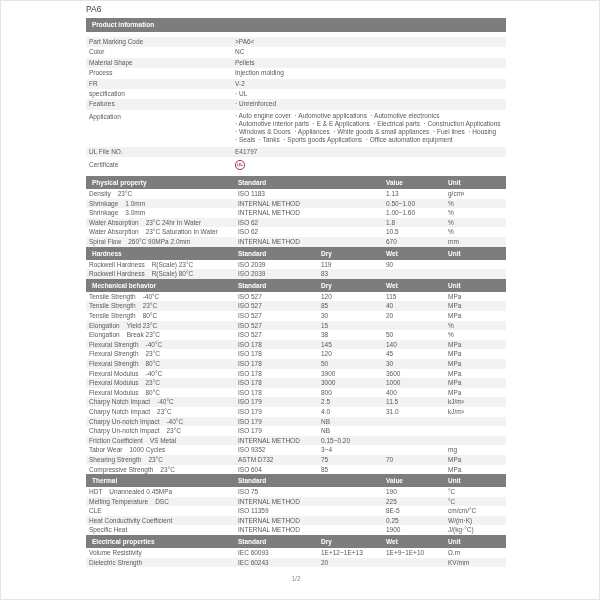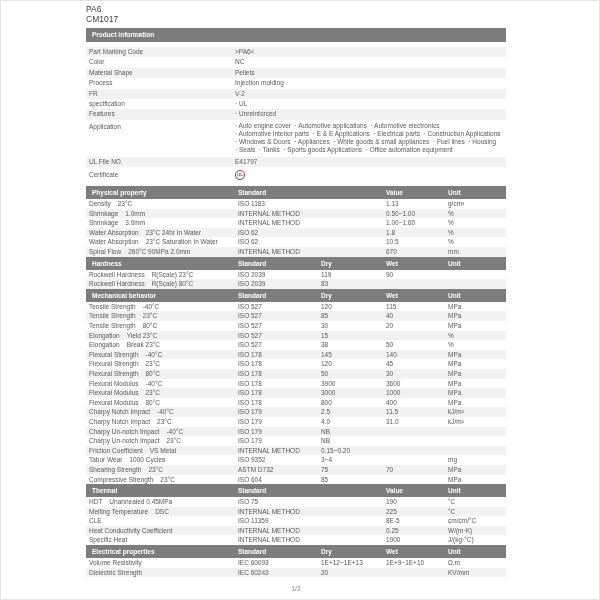--- a/index.html
+++ b/index.html
@@ -33,21 +33,20 @@
   .cond { margin-left:7px; }
   .pagenum { margin-top:8px; text-align:center; font-size:6.5px; color:#8a8a8a; }
 </style>
 </head>
 <body>
 
 <div class="page">
   <div class="content">
     <div class="titles">
       <div>PA6</div>
-      <div>CM1017</div>
     </div>
 
     <div class="section-bar pi-bar">
       <span class="h-title">Product information</span>
     </div>
     <div class="pi-table" id="pi-table">
   <div class="pi-row">
     <div class="label"><span class="lbl">Part Marking Code</span></div>
     <div class="value">&gt;PA6&lt;</div>
   </div>

